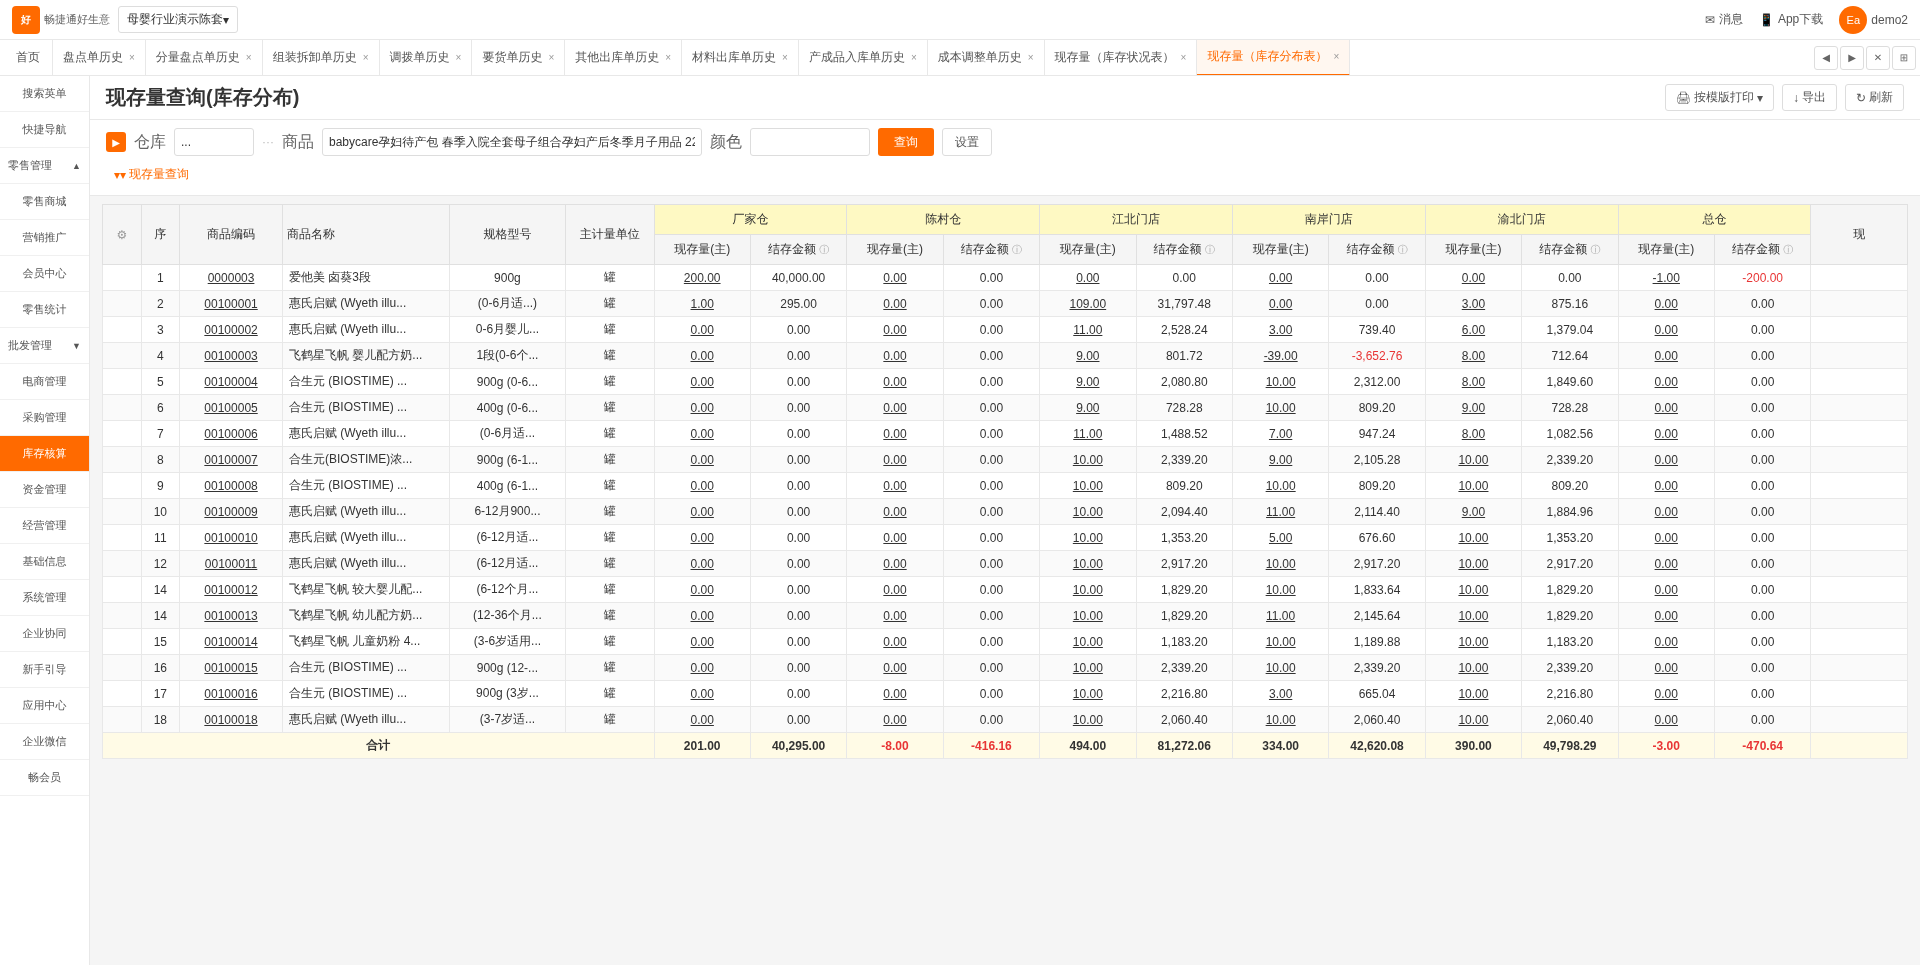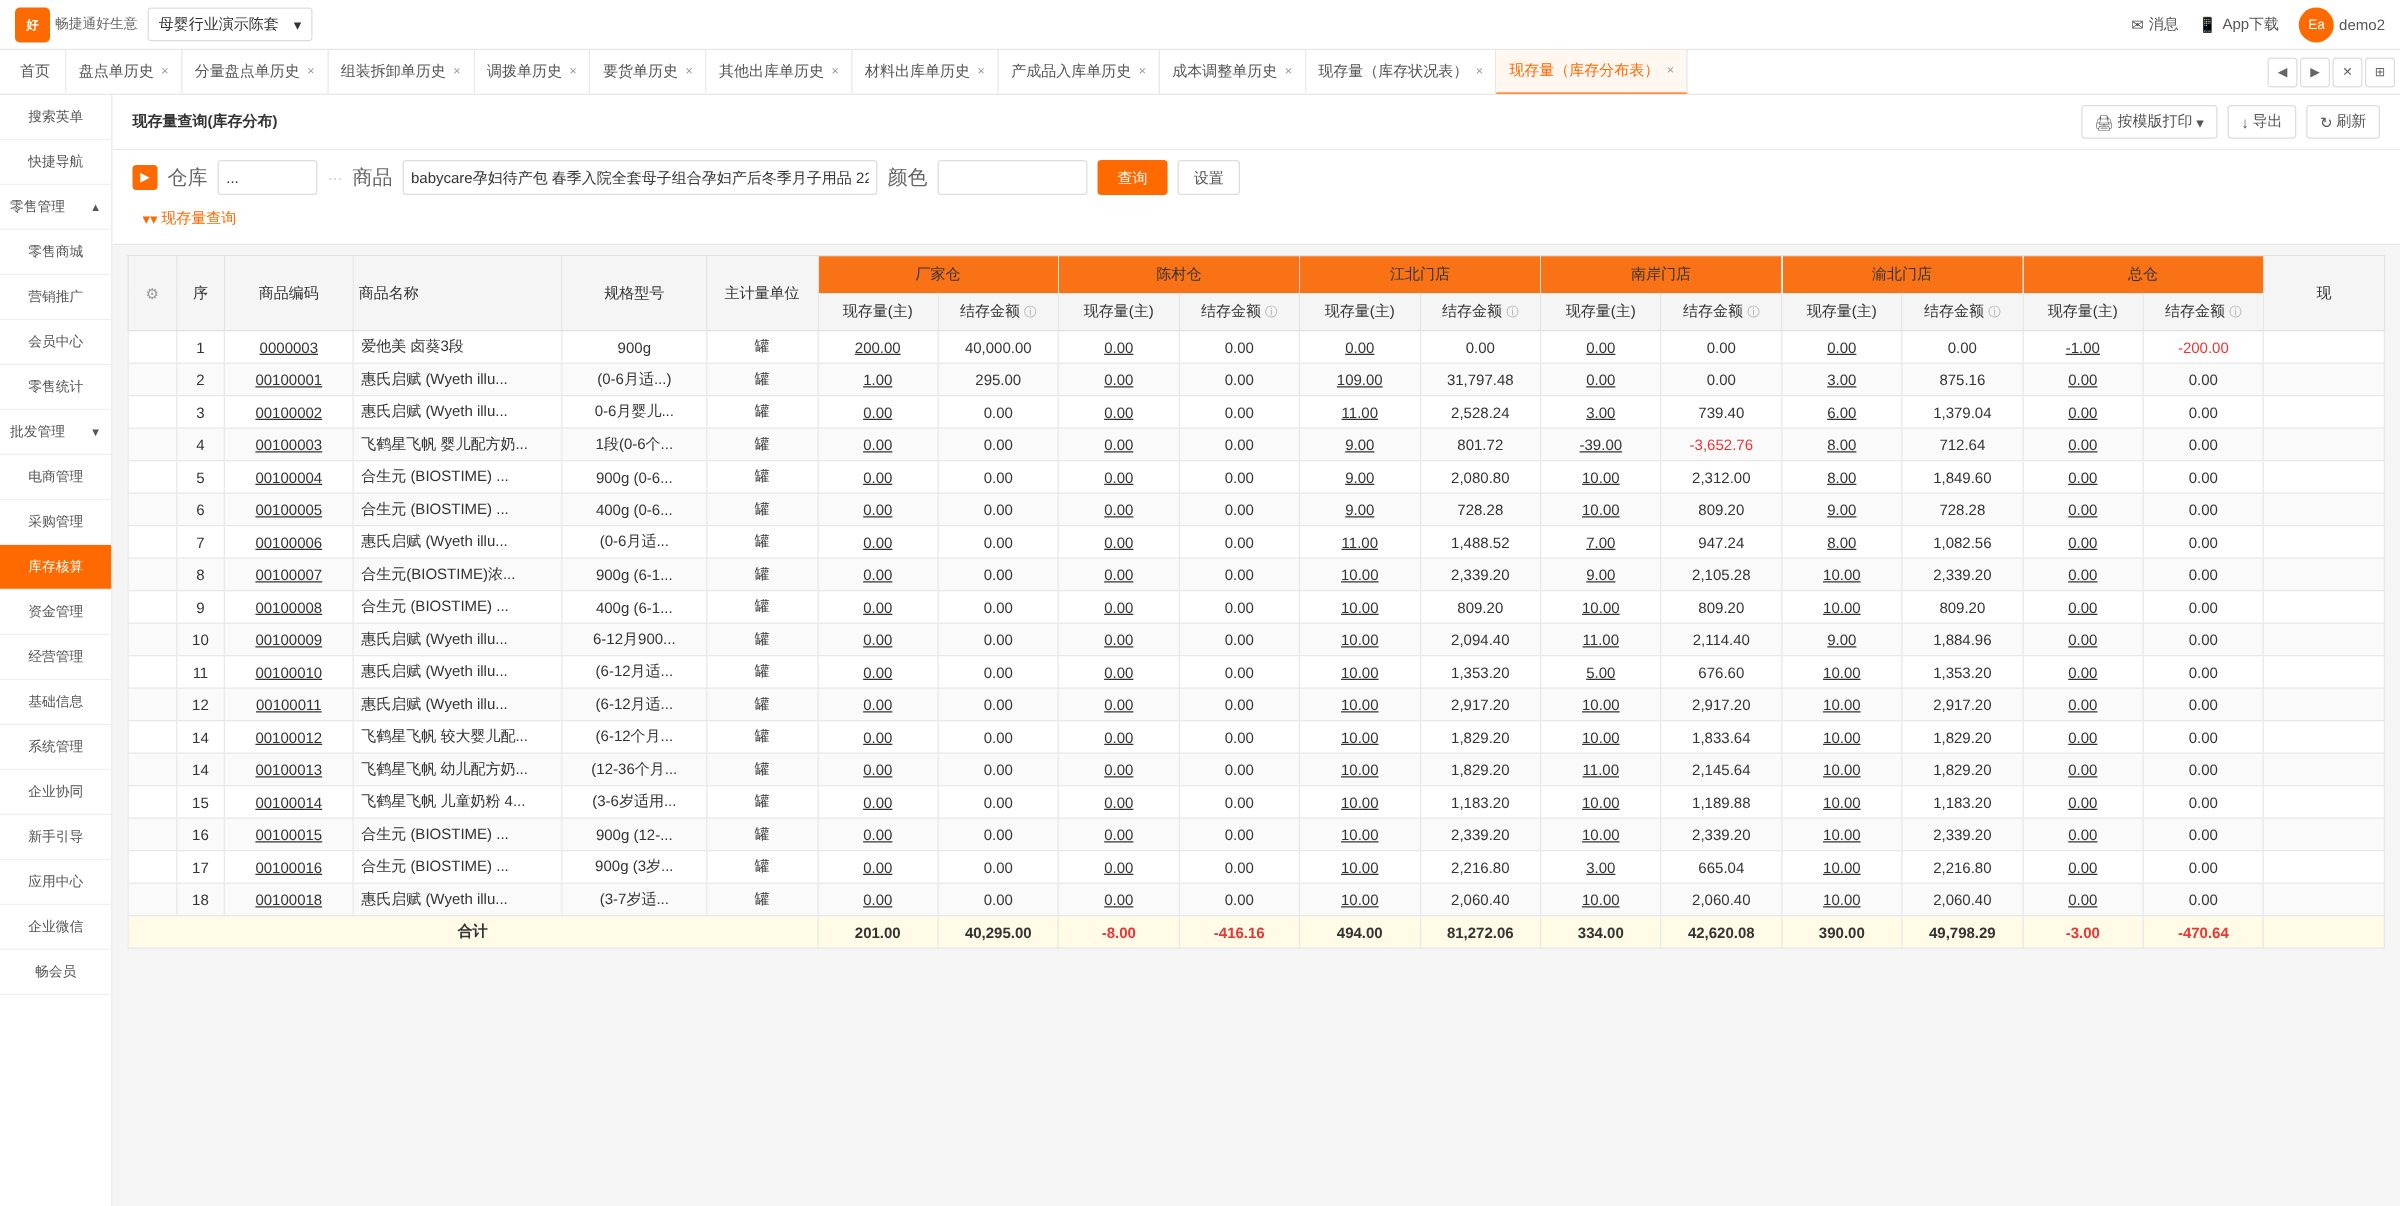--- a/index.html
+++ b/index.html
@@ -4,21 +4,21 @@
   <style>
     * { box-sizing: border-box; margin: 0; padding: 0; }
     body { font-family: 'Microsoft YaHei', Arial, sans-serif; font-size: 12px; background: #f5f5f5; color: #333; overflow: hidden; }
 
     
     .top-bar { height: 40px; background: #fff; display: flex; align-items: center; justify-content: space-between; padding: 0 12px; border-bottom: 1px solid #e8e8e8; }
     .top-bar-left { display: flex; align-items: center; gap: 8px; }
     .logo-area { display: flex; align-items: center; gap: 4px; }
     .logo-icon { width: 28px; height: 28px; background: #ff6a00; border-radius: 4px; display: flex; align-items: center; justify-content: center; color: #fff; font-size: 10px; font-weight: bold; }
     .logo-text { font-size: 11px; color: #666; line-height: 1.2; }
-    .industry-selector { display: flex; align-items: center; gap: 12px; padding: 4px 8px; border: 1px solid #ddd; border-radius: 3px; cursor: pointer; font-size: 12px; color: #333; }
+    .industry-selector { display: flex; align-items: center; gap: 0; padding: 4px 8px; border: 1px solid #ddd; border-radius: 3px; cursor: pointer; font-size: 12px; color: #333; }
     .top-bar-right { display: flex; align-items: center; gap: 16px; font-size: 12px; color: #555; }
     .top-bar-right-item { display: flex; align-items: center; gap: 4px; cursor: pointer; }
     .avatar { width: 28px; height: 28px; border-radius: 50%; background: #ff6a00; display: flex; align-items: center; justify-content: center; color: #fff; font-size: 11px; }
 
     
     .tab-bar { height: 36px; background: #fff; display: flex; align-items: center; padding: 0 4px; border-bottom: 1px solid #e8e8e8; overflow: hidden; }
     .tab-home { padding: 0 12px; height: 36px; display: flex; align-items: center; font-size: 12px; color: #555; cursor: pointer; border-right: 1px solid #e8e8e8; white-space: nowrap; }
     .tab-item { padding: 0 10px; height: 36px; display: flex; align-items: center; gap: 4px; font-size: 12px; color: #555; cursor: pointer; border-right: 1px solid #e8e8e8; white-space: nowrap; }
     .tab-item.active { color: #ff6a00; background: #fff7f0; border-bottom: 2px solid #ff6a00; }
     .tab-close { font-size: 10px; color: #999; cursor: pointer; margin-left: 2px; }
@@ -30,40 +30,40 @@
 
     
     .sidebar { width: 90px; background: #fff; border-right: 1px solid #e8e8e8; display: flex; flex-direction: column; overflow-y: auto; }
     .sidebar-item { padding: 10px 4px; text-align: center; cursor: pointer; font-size: 11px; color: #555; border-bottom: 1px solid #f0f0f0; }
     .sidebar-item.active { background: #ff6a00; color: #fff; }
     .sidebar-item.has-arrow { display: flex; align-items: center; justify-content: center; gap: 20px; }
 
     
     .main { flex: 1; display: flex; flex-direction: column; overflow: hidden; }
     .page-header { padding: 8px 16px; background: #fff; border-bottom: 1px solid #e8e8e8; display: flex; align-items: center; justify-content: space-between; }
-    .page-title { font-size: 12px; font-weight: bold; color: #333; }
+    .page-title { font-size: 20px; font-weight: bold; color: #333; }
     .page-actions { display: flex; align-items: center; gap: 8px; }
     .action-btn { padding: 4px 10px; border: 1px solid #ddd; border-radius: 3px; background: #fff; color: #555; cursor: pointer; font-size: 12px; display: flex; align-items: center; gap: 3px; }
 
     
     .filter-area { background: #fff; padding: 8px 16px; border-bottom: 1px solid #e8e8e8; }
     .filter-row { display: flex; align-items: center; gap: 8px; flex-wrap: wrap; }
     .filter-label { font-size: 16px; color: #666; white-space: nowrap; }
     .filter-input { height: 28px; padding: 0 6px; border: 1px solid #ddd; border-radius: 3px; font-size: 12px; color: #333; min-width: 80px; }
     .filter-input-wide { min-width: 350px; }
     .filter-btn-orange { background: #ff6a00; color: #fff; border: none; padding: 4px 16px; border-radius: 3px; cursor: pointer; font-size: 12px; height: 28px; }
     .filter-btn-white { background: #fff; color: #555; border: 1px solid #ddd; padding: 4px 12px; border-radius: 3px; cursor: pointer; font-size: 12px; height: 28px; }
     .expand-btn { display: flex; align-items: center; gap: 3px; cursor: pointer; color: #ff6a00; font-size: 12px; padding: 4px 8px; }
     .orange-arrow { background: #ff6a00; color: #fff; border: none; width: 20px; height: 20px; border-radius: 3px; cursor: pointer; font-size: 10px; }
 
     
     .table-container { flex: 1; overflow: auto; padding: 8px 12px; }
     table { border-collapse: collapse; width: 100%; font-size: 12px; background: #fff; }
     th { background: #f5f5f5; border: 1px solid #e0e0e0; padding: 6px 4px; text-align: center; font-weight: 500; color: #333; white-space: nowrap; position: sticky; top: 0; z-index: 2; }
-    th.group-header { background: #f97316; margin-left: 48px; }
+    th.group-header { background: #fef9c3; margin-left: 48px; }
     td { border: 1px solid #e8e8e8; padding: 4px 6px; text-align: center; white-space: nowrap; color: #333; }
     tr:nth-child(even) { background: #fafafa; }
     .total-row { background: #fffbe6 !important; font-weight: bold; }
     .red { color: #e83535; }
     .underline { text-decoration: underline; cursor: pointer; color: #333; }
     .gear-icon { color: #999; cursor: pointer; }
     .col-num { width: 30px; }
     .col-code { width: 80px; }
     .col-name { width: 130px; text-align: left; }
     .col-spec { width: 90px; }

